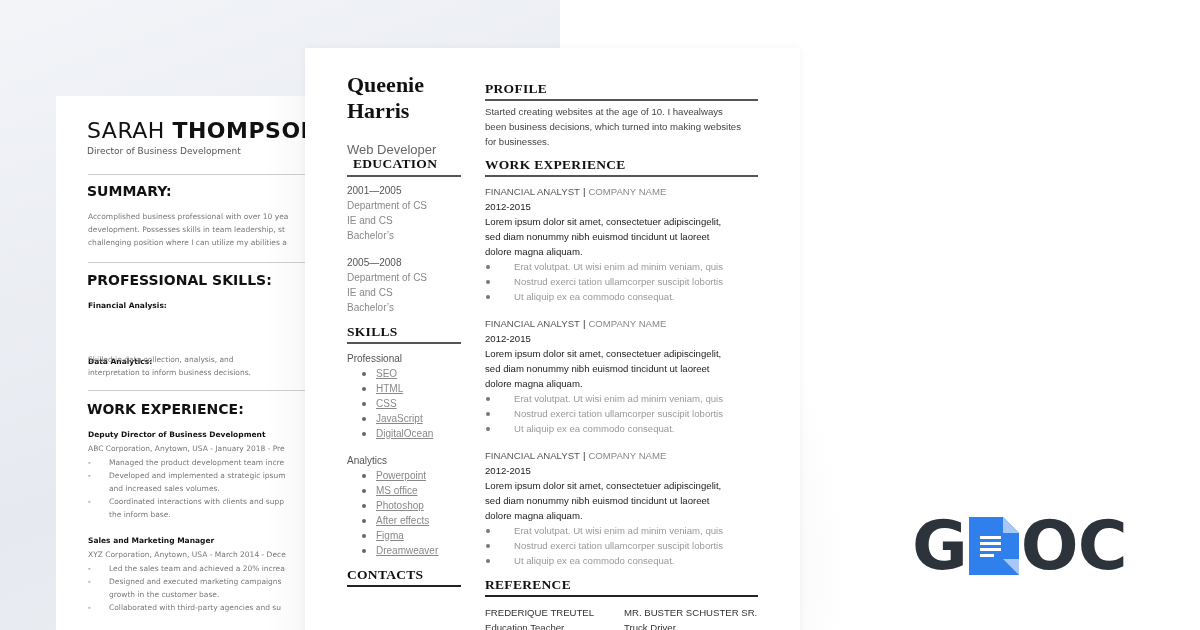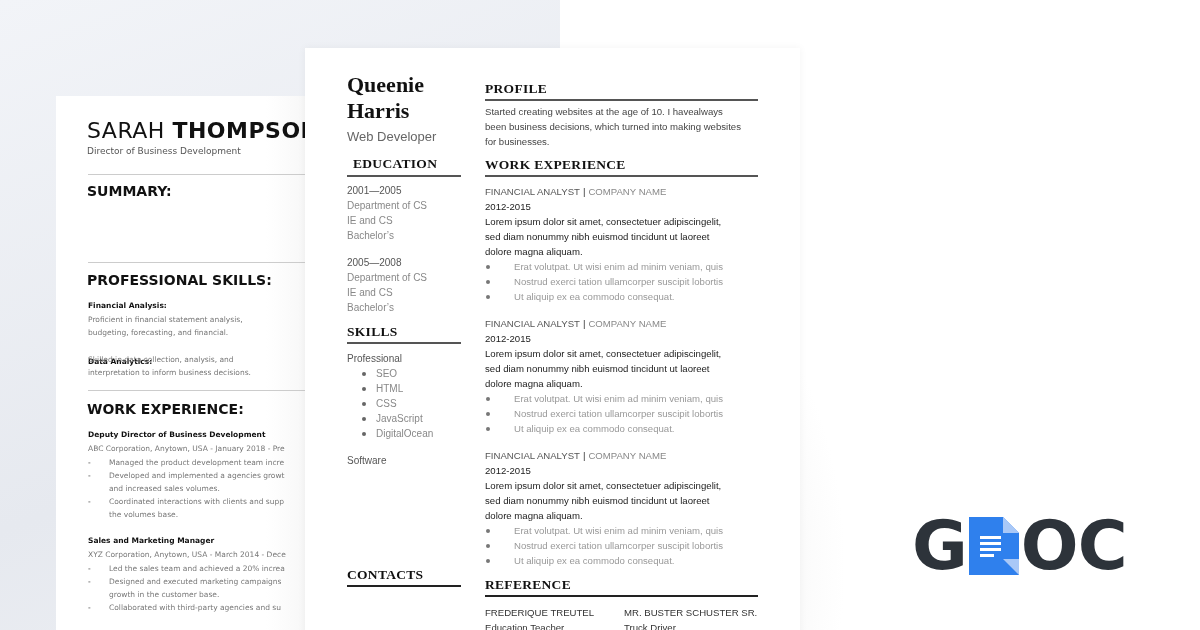--- a/index.html
+++ b/index.html
@@ -38,28 +38,28 @@
   .card-left .bullets .dash { width: 21px; flex: none; color: #333; }
 
   
   .card-center {
     position: absolute; left: 305px; top: 48px; width: 495px; height: 600px;
     background: #ffffff;
     box-shadow: 0 0 8px rgba(0,0,0,0.05);
   }
   .serif { font-family: "Liberation Serif", serif; }
   .cc-name { position: absolute; left: 42px; top: 24px; font-size: 22px; font-weight: 700; line-height: 26px; color: #111; }
-  .cc-role { position: absolute; left: 42px; top: 81px; font-size: 13px; color: #666; }
+  .cc-role { position: absolute; left: 42px; top: 94px; font-size: 13px; color: #666; }
   .cc-h { position: absolute; font-size: 13.5px; font-weight: 700; color: #111; letter-spacing: 0.3px; }
   .cc-rule { position: absolute; height: 2px; background: #555; }
   .cc-rule.dark { background: #222; }
   .cc-left { position: absolute; left: 42px; font-size: 10px; color: #888; line-height: 15px; }
   .cc-left .first { color: #555; }
   .cc-left ul { list-style: none; }
-  .cc-left li { position: relative; padding-left: 29px; }
+  .cc-left li { position: relative; padding-left: 29px; text-decoration: underline; }
   .cc-left li::before { content: ""; position: absolute; left: 15px; top: 6px; width: 4px; height: 4px; border-radius: 50%; background: #666; }
 
   .cc-right { position: absolute; left: 180px; width: 280px; font-size: 9.6px; line-height: 15px; color: #222; }
   .cc-right .job-head { color: #555; }
   .cc-right .job-head .sep { color: #333; padding: 0 3px; }
   .cc-right .job-head .company { color: #888; }
   .cc-right ul { list-style: none; color: #999; }
   .cc-right li { position: relative; padding-left: 29px; }
   .cc-right li::before { content: ""; position: absolute; left: 1px; top: 6px; width: 4px; height: 4px; border-radius: 50%; background: #777; }
   .ref-grid { position: absolute; left: 180px; top: 557px; width: 280px; display: grid; grid-template-columns: 139px 140px; font-size: 9.6px; line-height: 15px; color: #333; }
@@ -77,59 +77,60 @@
 
 <div class="card-left">
   <div class="name">
     <span>SARAH</span>
     <b>THOMPSON</b>
   </div>
   <div class="subtitle">Director of Business Development</div>
   <div class="divider" style="top:78px"></div>
 
   <div class="sec-title" style="top:87px">SUMMARY:</div>
+  <div class="text" style="top:114px">
+    <div>Accomplished business professional with over 10 yea</div>
+    <div>development. Possesses skills in team leadership, st</div>
+    <div>challenging position where I can utilize my abilities a</div>
+  </div>
   <div class="divider" style="top:166px"></div>
 
   <div class="sec-title" style="top:176px">PROFESSIONAL SKILLS:</div>
   <div class="sub-h" style="top:205px">Financial Analysis:</div>
-  <div class="text" style="top:217px">
-    <div>Proficient in financial statement analysis,</div>
-    <div>budgeting, forecasting, and financial.</div>
-  </div>
   <div class="sub-h" style="top:261px">Data Analytics:</div>
   <div class="text" style="top:257px">
     <div>Skilled in data collection, analysis, and</div>
     <div>interpretation to inform business decisions.</div>
   </div>
   <div class="divider" style="top:294px"></div>
 
   <div class="sec-title" style="top:305px">WORK EXPERIENCE:</div>
 
   <div class="sub-h" style="top:334px">Deputy Director of Business Development</div>
   <div class="text" style="top:346px">ABC Corporation, Anytown, USA - January 2018 - Pre</div>
   <div class="bullets" style="top:360px">
     <div class="b">
         <span class="dash">-</span>
         <span>Managed the product development team incre</span>
       </div>
     <div class="b">
         <span class="dash">-</span>
-        <span>Developed and implemented a agencies growt</span>
+        <span>Developed and implemented a strategic ipsum</span>
       </div>
     <div class="b">
         <span class="dash"></span>
         <span>and increased sales volumes.</span>
       </div>
     <div class="b">
         <span class="dash">-</span>
         <span>Coordinated interactions with clients and supp</span>
       </div>
     <div class="b">
         <span class="dash"></span>
-        <span>the volumes base.</span>
+        <span>the inform base.</span>
       </div>
   </div>
 
   <div class="sub-h" style="top:440px">Sales and Marketing Manager</div>
   <div class="text" style="top:452px">XYZ Corporation, Anytown, USA -  March 2014 - Dece</div>
   <div class="bullets" style="top:466px">
     <div class="b">
         <span class="dash">-</span>
         <span>Led the sales team and achieved a 20% increa</span>
       </div>
@@ -176,21 +177,29 @@
     <div class="first">Professional</div>
     <ul>
       <li>SEO</li>
       <li>HTML</li>
       <li>CSS</li>
       <li>JavaScript</li>
       <li>DigitalOcean</li>
     </ul>
   </div>
   <div class="cc-left" style="top:405px">
-    <div class="first">Software</div>
+    <div class="first">Analytics</div>
+    <ul>
+      <li>Powerpoint</li>
+      <li>MS office</li>
+      <li>Photoshop</li>
+      <li>After effects</li>
+      <li>Figma</li>
+      <li>Dreamweaver</li>
+    </ul>
   </div>
 
   <div class="cc-h serif" style="left:42px; top:519px">CONTACTS</div>
   <div class="cc-rule dark" style="left:42px; top:537px; width:114px"></div>
 
   <div class="cc-h serif" style="left:180px; top:33px">PROFILE</div>
   <div class="cc-rule" style="left:180px; top:51px; width:273px"></div>
   <div class="cc-right" style="top:56px; color:#444">
     <div>Started creating websites at the age of 10. I havealways</div>
     <div>been business decisions, which turned into making websites</div>

